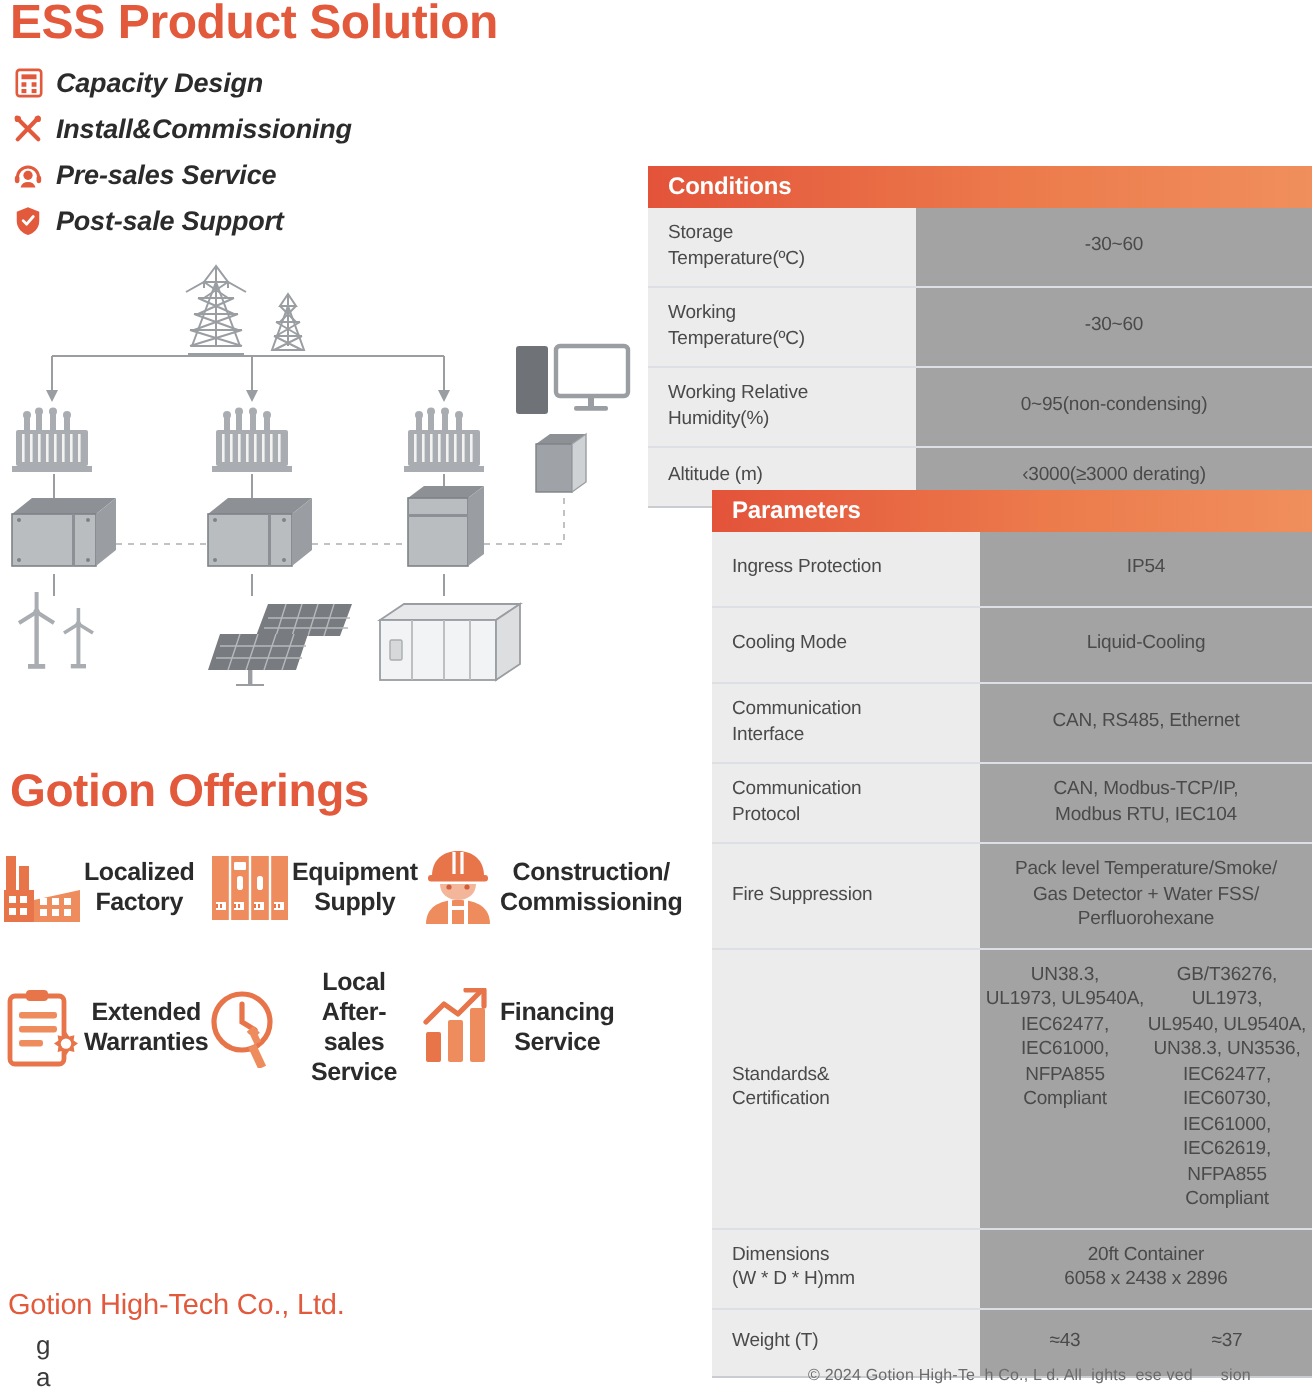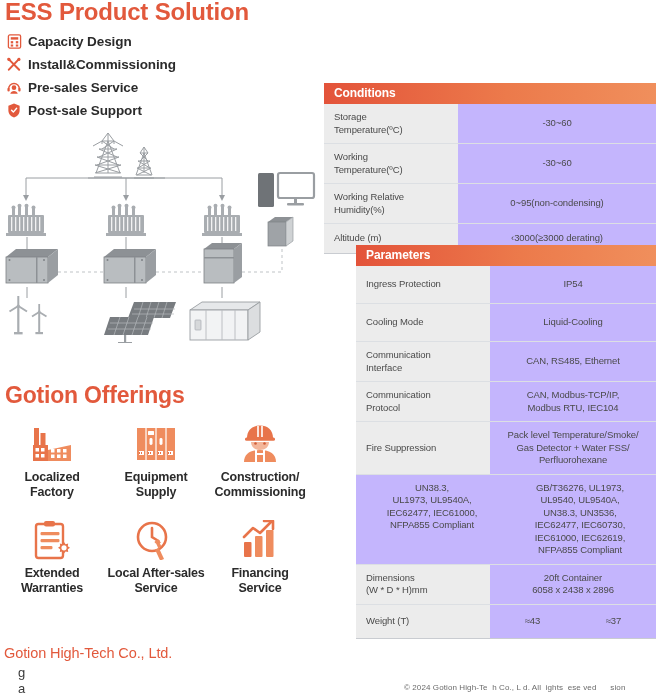--- a/index.html
+++ b/index.html
@@ -16,36 +16,36 @@
 
   .main-title {
     position:absolute; left:5px; top:-2px;
     font-size:24px; font-weight:bold; color:#e2593c;
     letter-spacing:-0.2px; white-space:nowrap;
   }
 
   .feature-list { position:absolute; left:4px; top:30px; width:300px; }
   .feature-row { display:flex; align-items:center; height:23px; margin-bottom:0px; }
   .feature-ico { width:20px; height:18px; flex:0 0 20px; display:flex; align-items:center; justify-content:center; }
-  .feature-label { font-size:13.5px; font-weight:bold; color:#2b2b2b; letter-spacing:-0.1px; margin-left:4px; }
+  .feature-label { font-size:13.5px; font-weight:bold; color:#2b2b2b; letter-spacing:-0.1px; margin-left:4px;font-style:italic; }
 
   
   .diagram { position:absolute; left:0px; top:125px; width:322px; height:218px; }
   .diagram svg { display:block; }
 
   
   .offer-title {
     position:absolute; left:5px; top:382px;
     font-size:23px; font-weight:bold; color:#e2593c; letter-spacing:-0.2px;
   }
   .offer-grid {
     position:absolute; left:0px; top:418px; width:312px;
     display:grid; grid-template-columns: repeat(3, 104px); row-gap:14px;
   }
-  .offer-cell { display:flex; flex-direction:column; align-items:center; }
+  .offer-cell { display:flex; align-items:center; }
   .offer-ico { height:46px; display:flex; align-items:flex-end; justify-content:center; }
   .offer-label {
     margin-top:6px; font-size:12.5px; font-weight:bold; color:#2b2b2b;
     text-align:center; line-height:15px; letter-spacing:-0.2px;
   }
 
   
   .company-name {
     position:absolute; left:4px; top:645px;
     font-size:14.5px; color:#e2593c; letter-spacing:-0.1px;
@@ -70,21 +70,21 @@
   }
   .tbl-body { border-bottom:1px solid #c9ccd1; }
   .trow { display:flex; border-bottom:1px solid #dcdfe3; }
   .trow:last-child { border-bottom:none;justify-content:center; }
   .tcell-label {
     width:134px; flex:0 0 134px; background:#ececec; color:#4a4a4a;
     font-size:9.5px; line-height:12.5px; padding:7px 0 7px 10px;
     display:flex; align-items:center; letter-spacing:-0.1px;
   }
   .tcell-value {
-    flex:1; background:#c4b5fd; color:#4a4a4a;
+    flex:1; background:#a3a3a3; color:#4a4a4a;
     font-size:9.5px; line-height:12.5px; text-align:center;
     display:flex; align-items:center; justify-content:center;
     padding:7px 6px; letter-spacing:-0.1px;
   }
   .tcell-value.split { padding:7px 2px; }
   .value-split { display:flex; width:100%; }
   .value-split > div { flex:1; text-align:center; }
   .nowrapline { white-space:pre-line; }
 
   .h-xs { min-height:29px; }
@@ -542,20 +542,22 @@
       </div>
 
       <div class="trow" style="min-height:45px">
         <div class="tcell-label nowrapline">Fire Suppression</div>
         <div class="tcell-value nowrapline">Pack level Temperature/Smoke/
 Gas Detector + Water FSS/
 Perfluorohexane</div>
       </div>
 
       <div class="trow" style="min-height:82px">
+        <div class="tcell-label nowrapline">Standards&amp;
+Certification</div>
         <div class="tcell-value split">
           <div class="value-split">
             <div class="nowrapline">UN38.3,
 UL1973, UL9540A,
 IEC62477, IEC61000,
 NFPA855 Compliant</div>
             <div class="nowrapline">GB/T36276, UL1973,
 UL9540, UL9540A,
 UN38.3, UN3536,
 IEC62477, IEC60730,

